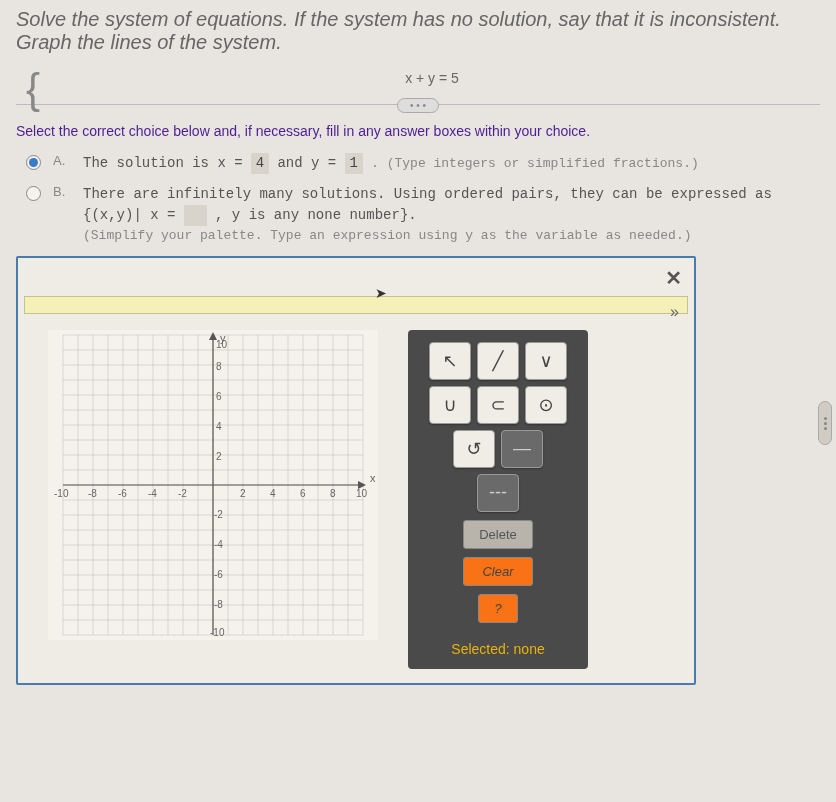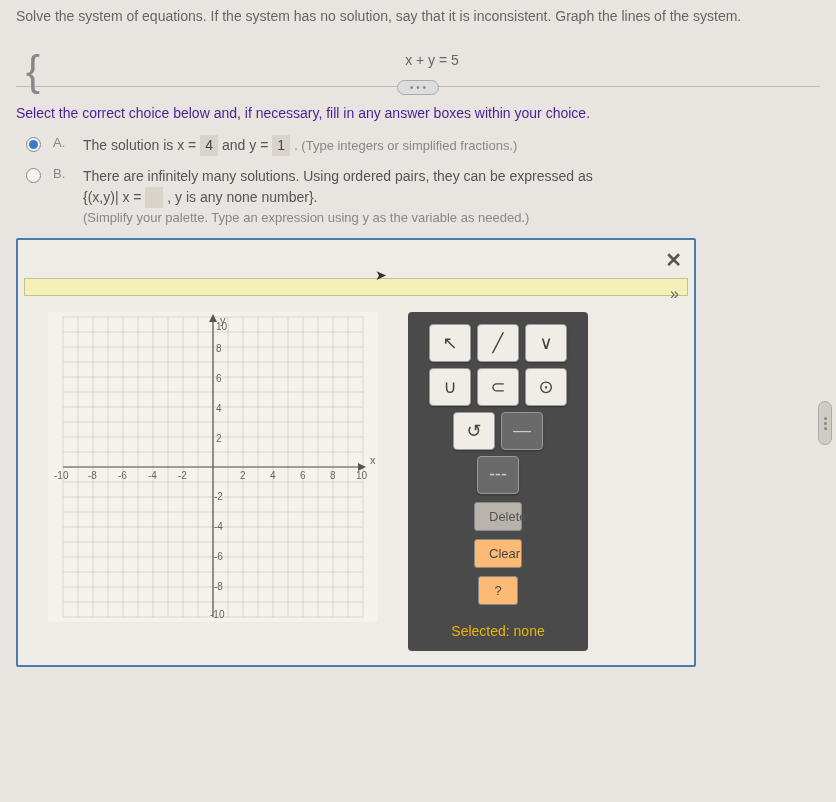--- a/index.html
+++ b/index.html
@@ -8,21 +8,21 @@
       background: #e8e4e0;
       width: 836px;
       height: 802px;
       position: relative;
       overflow: hidden;
     }
     .content {
       padding: 8px 16px;
       color: #555;
     }
-    .instruction { font-size: 14px; margin-bottom: 28px; color: #666; }
+    .instruction { font-size: 20px; margin-bottom: 16px; color: #666; font-style: italic; }
     .equations {
       margin: 8px 0 18px 10px;
       font-size: 14px;
       color: #666;
       position: relative;
       padding-left: 18px;
     }
     .brace {
       position: absolute;
       left: 0; top: -2px;
@@ -55,21 +55,21 @@
     .radio {
       width: 15px; height: 15px; border-radius: 50%;
       border: 1px solid #888; flex-shrink: 0; margin-top: 2px;
       position: relative; background: #f5f3f0;
     }
     .radio.checked::after {
       content: ''; position: absolute; width: 9px; height: 9px;
       background: #3a7bc8; border-radius: 50%; top: 2px; left: 2px;
     }
     .marker { font-size: 13px; color: #888; min-width: 18px; }
-    .choice-body { flex: 1; line-height: 1.5; }
+    .choice-body { flex: 1; line-height: 1.5; font-family: Liberation Mono, monospace; }
     .fill {
       display: inline-block; min-width: 18px; text-align: center;
       background: #d8d4cc; padding: 0 3px; color: #444;
     }
     .hint { color: #888; font-size: 13px; }
     .indent { margin-left: 0; }
 
     .graph-panel {
       border: 2px solid #4a7baf;
       border-radius: 2px;
@@ -124,23 +124,23 @@
       border-radius: 4px;
       display: flex; align-items: center; justify-content: center;
       font-size: 18px; color: #444;
       box-shadow: 0 1px 2px rgba(0,0,0,0.3);
     }
     .tool-btn.dark { background: #6a6a6a; color: #ccc; }
     .wide-btn {
       background: #b8b4ac; color: #555;
       border: 1px solid #888; border-radius: 3px;
       padding: 6px 14px; font-size: 13px;
-      display: block; margin: 8px auto; width: 48px; text-align: center;
-    }
-    .wide-btn.light { background: #fdba74; color: #444; }
+      display: block; margin: 8px auto; width: 70px; text-align: center;
+    }
+    .wide-btn.light { background: #f97316; color: #444; font-style: italic; }
     .selected-text {
       text-align: center; font-size: 14px; color: #eab308;
       margin-top: 18px;
     }
     .side-handle {
       position: absolute; right: 4px; top: 50%;
       width: 14px; height: 44px;
       background: #d0ccc4; border: 1px solid #aaa;
       border-radius: 7px;
       display: flex; align-items: center; justify-content: center;

